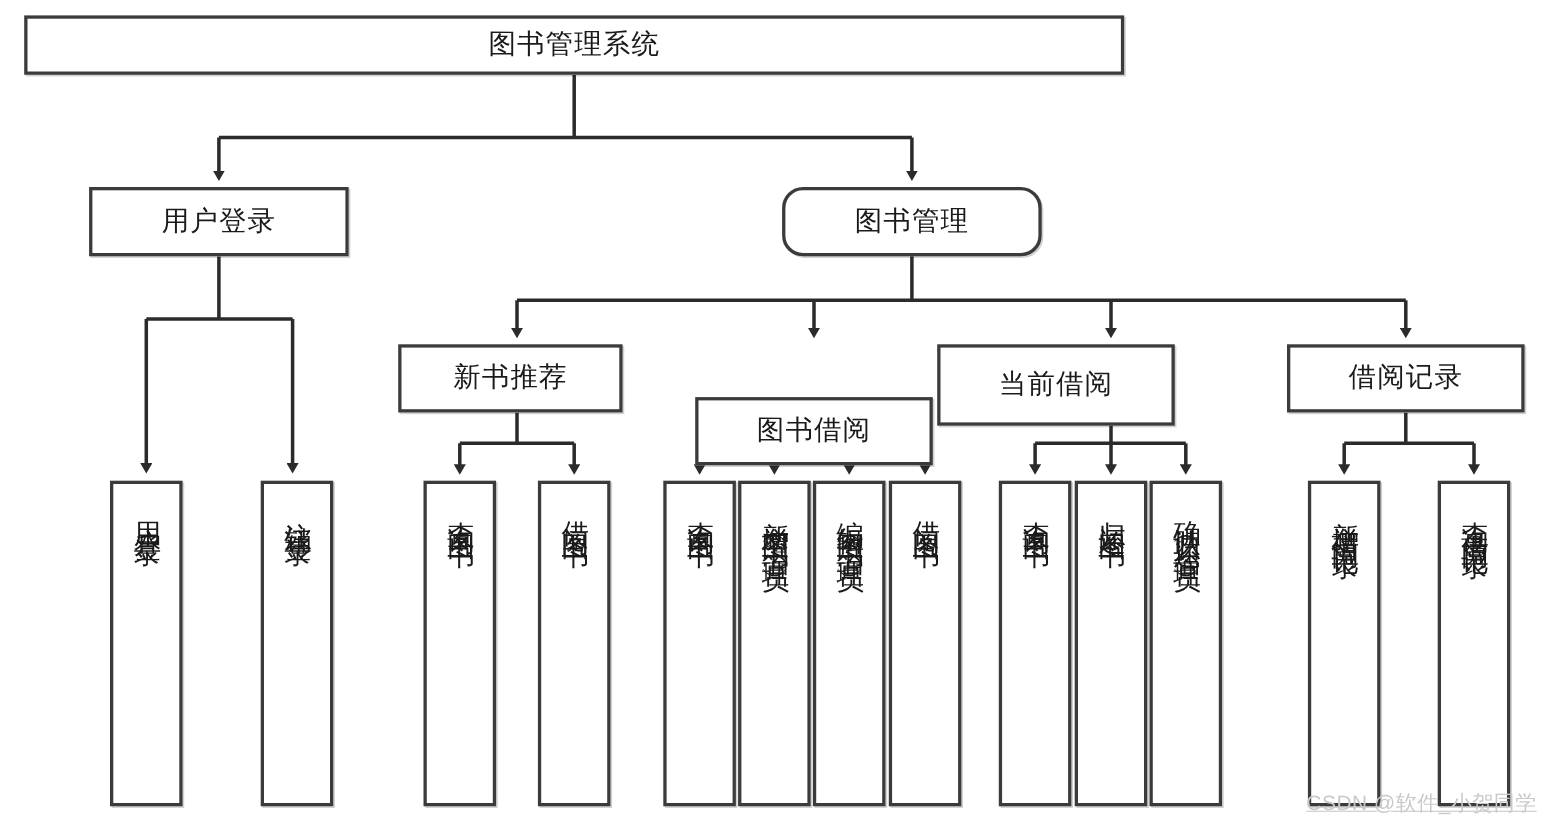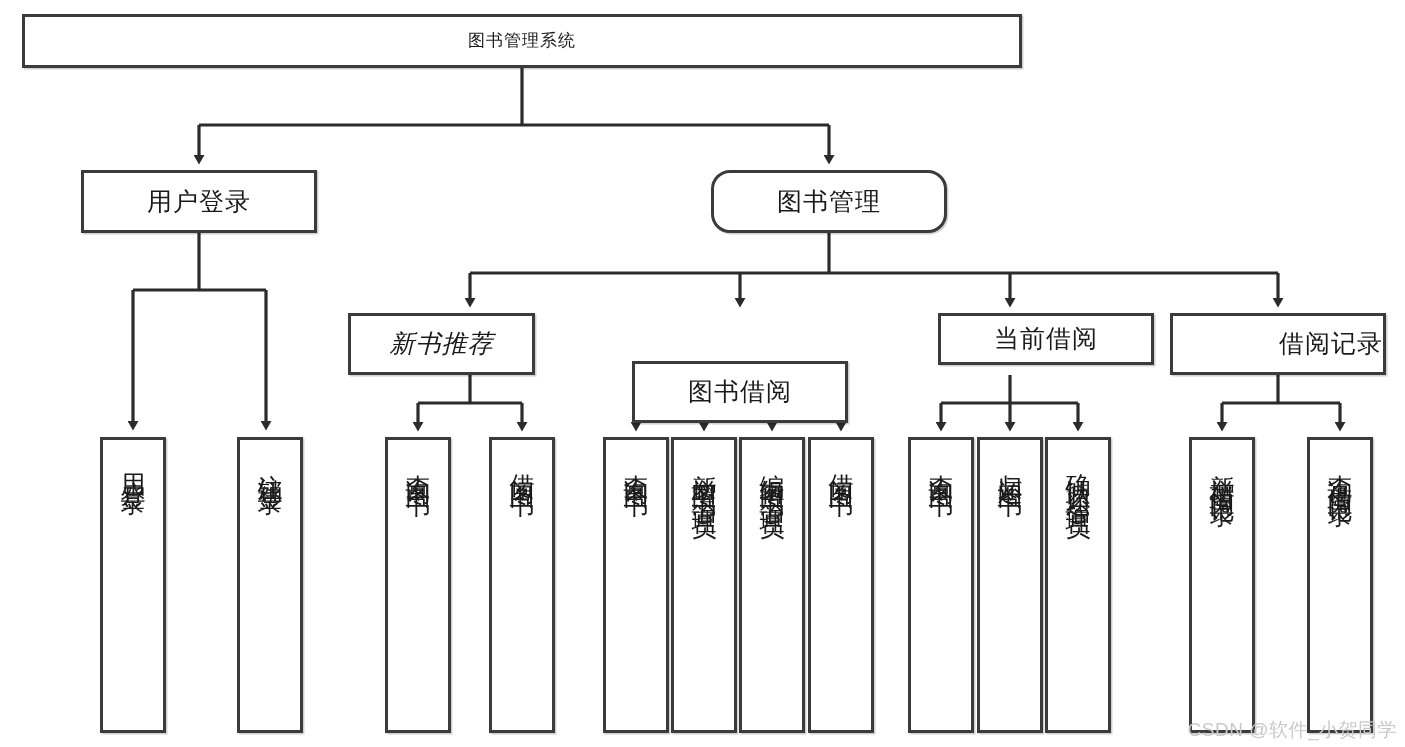--- a/index.html
+++ b/index.html
@@ -44,21 +44,21 @@
     letter-spacing: 1px;
     line-height: 1.18;
     white-space: nowrap;
     text-align: center;
   }
   
   .node.horiz .label {
     font-size: 25px;
   }
   .node.root .label {
-    font-size: 17px;
+    font-size: 25px;
   }
   
   .node.vert {
     align-items: flex-start;
     justify-content: center;
     padding-top: 14px;
   }
   .node.vert .label {
     writing-mode: vertical-rl;
     text-orientation: upright;
@@ -71,20 +71,21 @@
   
   #watermark {
     position: absolute;
     right: 8px;
     bottom: 4px;
     font-size: 19px;
     color: #c9c9c9;
     letter-spacing: 0.5px;
     white-space: nowrap;
     font-family: "Liberation Sans", "DejaVu Sans", sans-serif;
+    text-decoration: underline;
   }
 </style>
 </head>
 <body>
 
 <div id="canvas">
 
   <svg id="wires" viewBox="0 0 1405 747" width="1405" height="747">
     <defs>
       <marker id="arw" markerWidth="10" markerHeight="11" refX="1" refY="5.5" orient="auto" markerUnits="userSpaceOnUse">
@@ -144,30 +145,30 @@
     <span class="label">图书管理系统</span>
   </div>
 
   <div class="node horiz" style="left:81px; top:170px; width:236px; height:63px;">
     <span class="label">用户登录</span>
   </div>
   <div class="node horiz" style="left:711px; top:170px; width:236px; height:63px;border-radius:19px;">
     <span class="label">图书管理</span>
   </div>
 
-  <div class="node horiz" style="left:348px; top:313px; width:187px; height:62px;font-style:italic;">
+  <div class="node horiz" style="left:362px; top:313px; width:204px; height:62px;">
     <span class="label">新书推荐</span>
   </div>
   <div class="node horiz" style="left:632px; top:313px; width:216px; height:62px;margin-top:48px;">
     <span class="label">图书借阅</span>
   </div>
-  <div class="node horiz" style="left:938px; top:313px; width:216px; height:52px;">
+  <div class="node horiz" style="left:852px; top:313px; width:216px; height:74px;">
     <span class="label">当前借阅</span>
   </div>
-  <div class="node horiz" style="left:1170px; top:313px; width:216px; height:62px;justify-content:flex-end;">
+  <div class="node horiz" style="left:1170px; top:313px; width:216px; height:62px;">
     <span class="label">借阅记录</span>
   </div>
 
   <div class="node vert" style="left:100px; top:437px; width:66px; height:296px;">
     <span class="label">用户登录</span>
   </div>
   <div class="node vert" style="left:237px; top:437px; width:66px; height:296px;">
     <span class="label">注销登录</span>
   </div>
 

